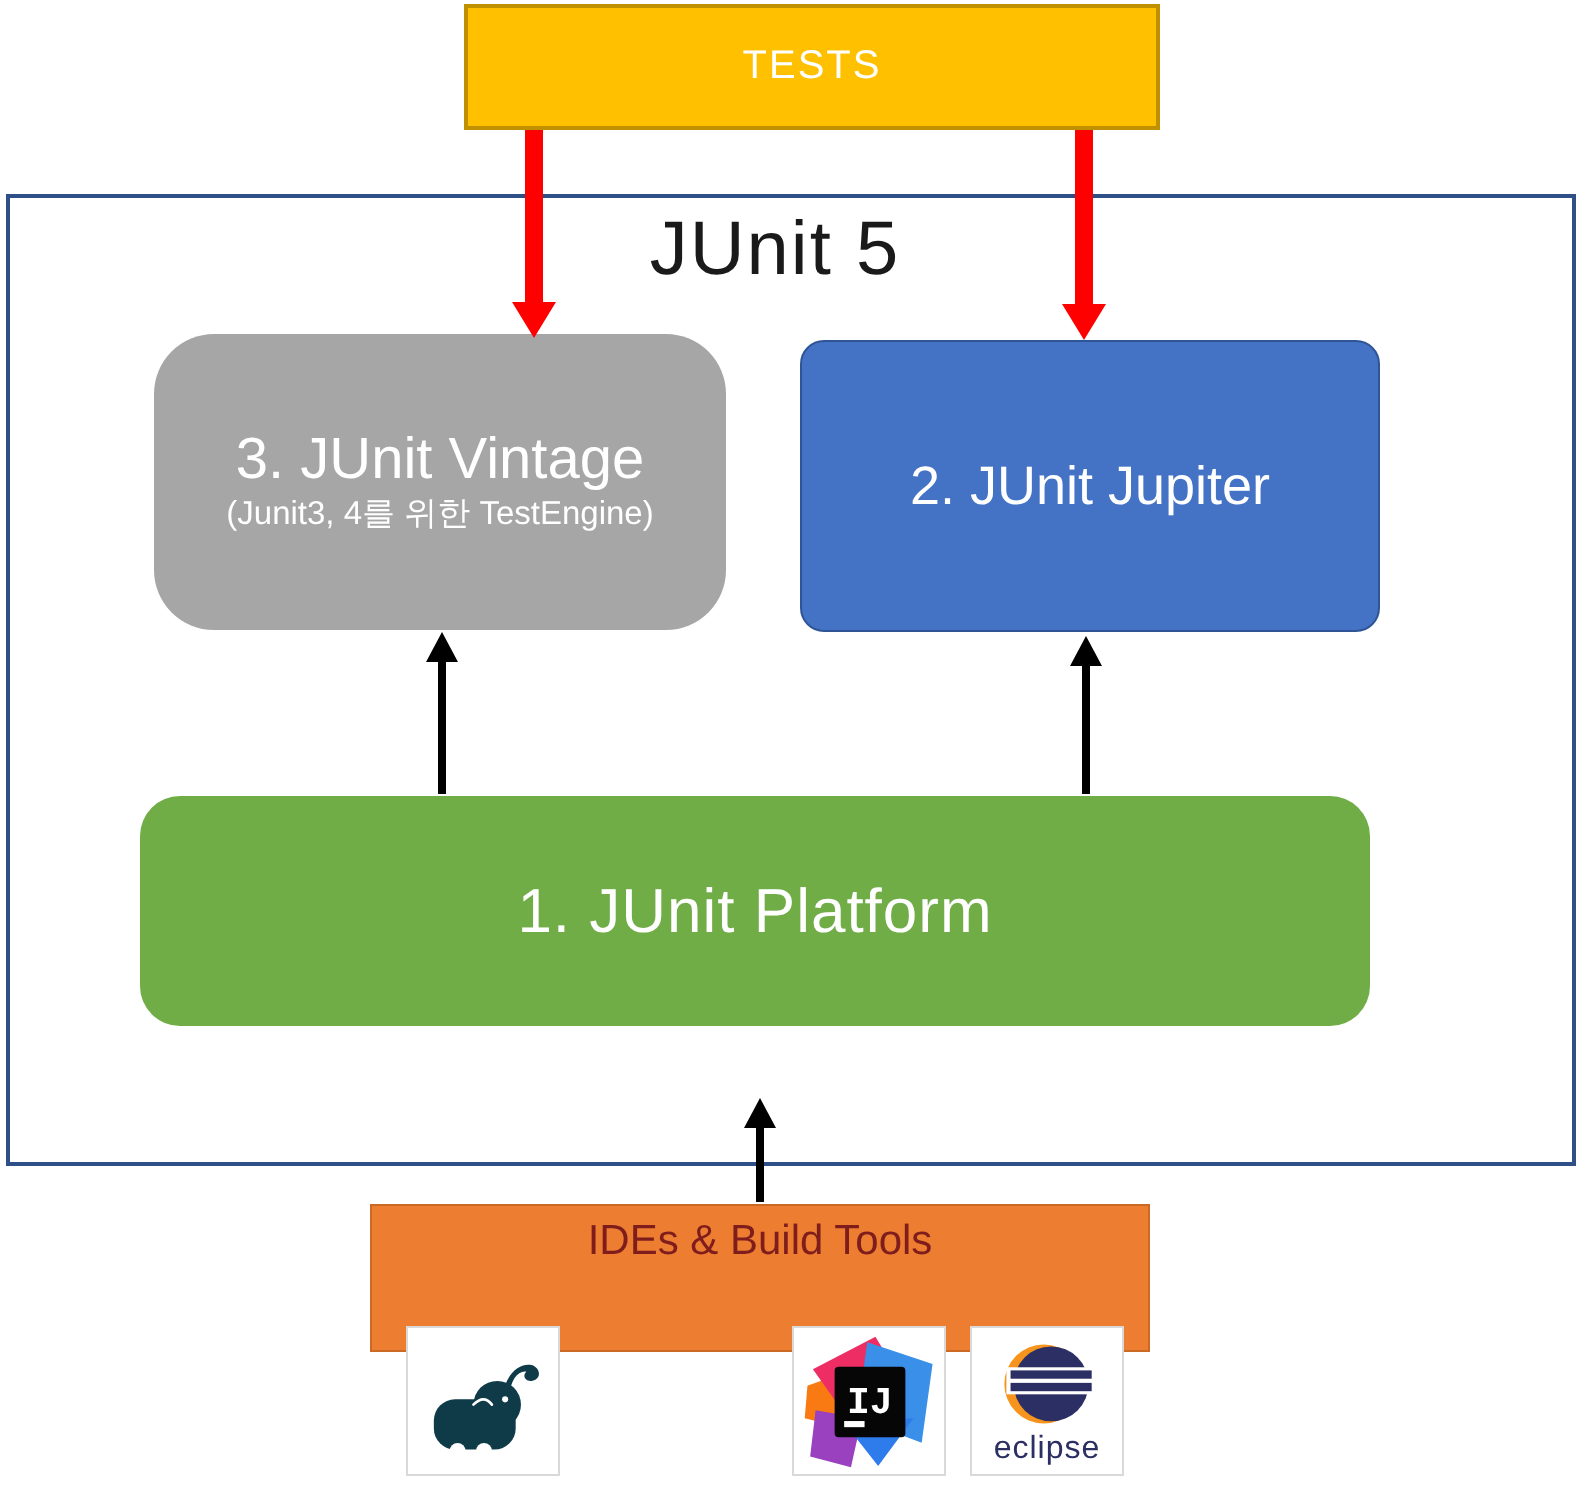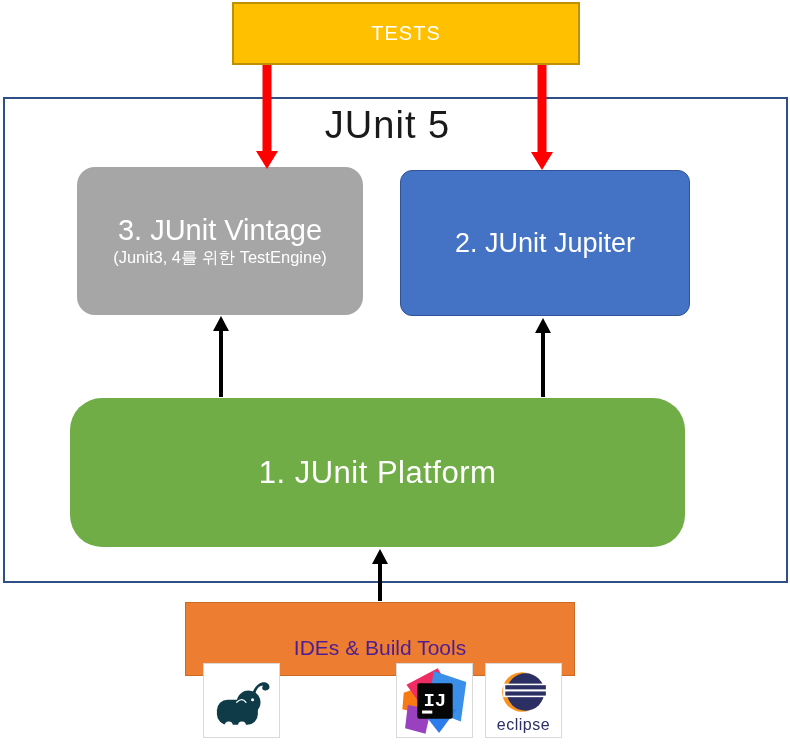--- a/index.html
+++ b/index.html
@@ -30,39 +30,39 @@
   }
   .junit5-container{
     position:absolute;left:3px;top:97px;width:785px;height:486px;box-sizing:border-box;
     border:2px solid var(--container-border);background:transparent;
   }
   .junit5-title{
     position:absolute;left:0;top:104px;width:775px;text-align:center;
     color:var(--title-black);font-size:38px;letter-spacing:1px;
   }
   .vintage-box{
-    left:77px;top:167px;width:286px;height:148px;border-radius:18px;
+    left:77px;top:167px;width:286px;height:148px;border-radius:30px;
     background:var(--vintage-gray);color:#FFFFFF;
   }
   .vintage-title{font-size:29px;line-height:1.15;}
   .vintage-subtitle{font-size:16.5px;line-height:1.3;}
   .jupiter-box{
     left:400px;top:170px;width:290px;height:146px;border-radius:12px;
     background:var(--jupiter-blue);border:1.5px solid var(--jupiter-border);
     color:#FFFFFF;font-size:27px;
   }
   .platform-box{
-    left:70px;top:398px;width:615px;height:149px;border-radius:32px;
+    left:70px;top:398px;width:615px;height:115px;border-radius:20px;
     background:var(--platform-green);color:#FFFFFF;font-size:31px;
     letter-spacing:0.5px;
   }
   .ides-box{
     left:185px;top:602px;width:390px;height:74px;
     background:var(--ides-orange);border:1px solid var(--ides-border);
-    color:#4c1d95;font-size:21px;justify-content:center;padding-top:18px;
+    color:#7f1d1d;font-size:21px;justify-content:flex-start;padding-top:6px;
   }
   .arrows{position:absolute;left:0;top:0;width:790px;height:747px;pointer-events:none;}
   .logo-tile{
     position:absolute;top:663px;width:77px;height:75px;box-sizing:border-box;
     background:#FFFFFF;border:1px solid #D9D9D9;
     display:flex;flex-direction:column;align-items:center;justify-content:center;
   }
   .logo-gradle{left:203px;} .logo-maven{left:297px;} .logo-intellij{left:396px;text-align:center;} .logo-eclipse{left:485px;}
   .maven-word{
     font-family:"Liberation Serif","DejaVu Serif",serif;font-style:italic;font-weight:bold;

